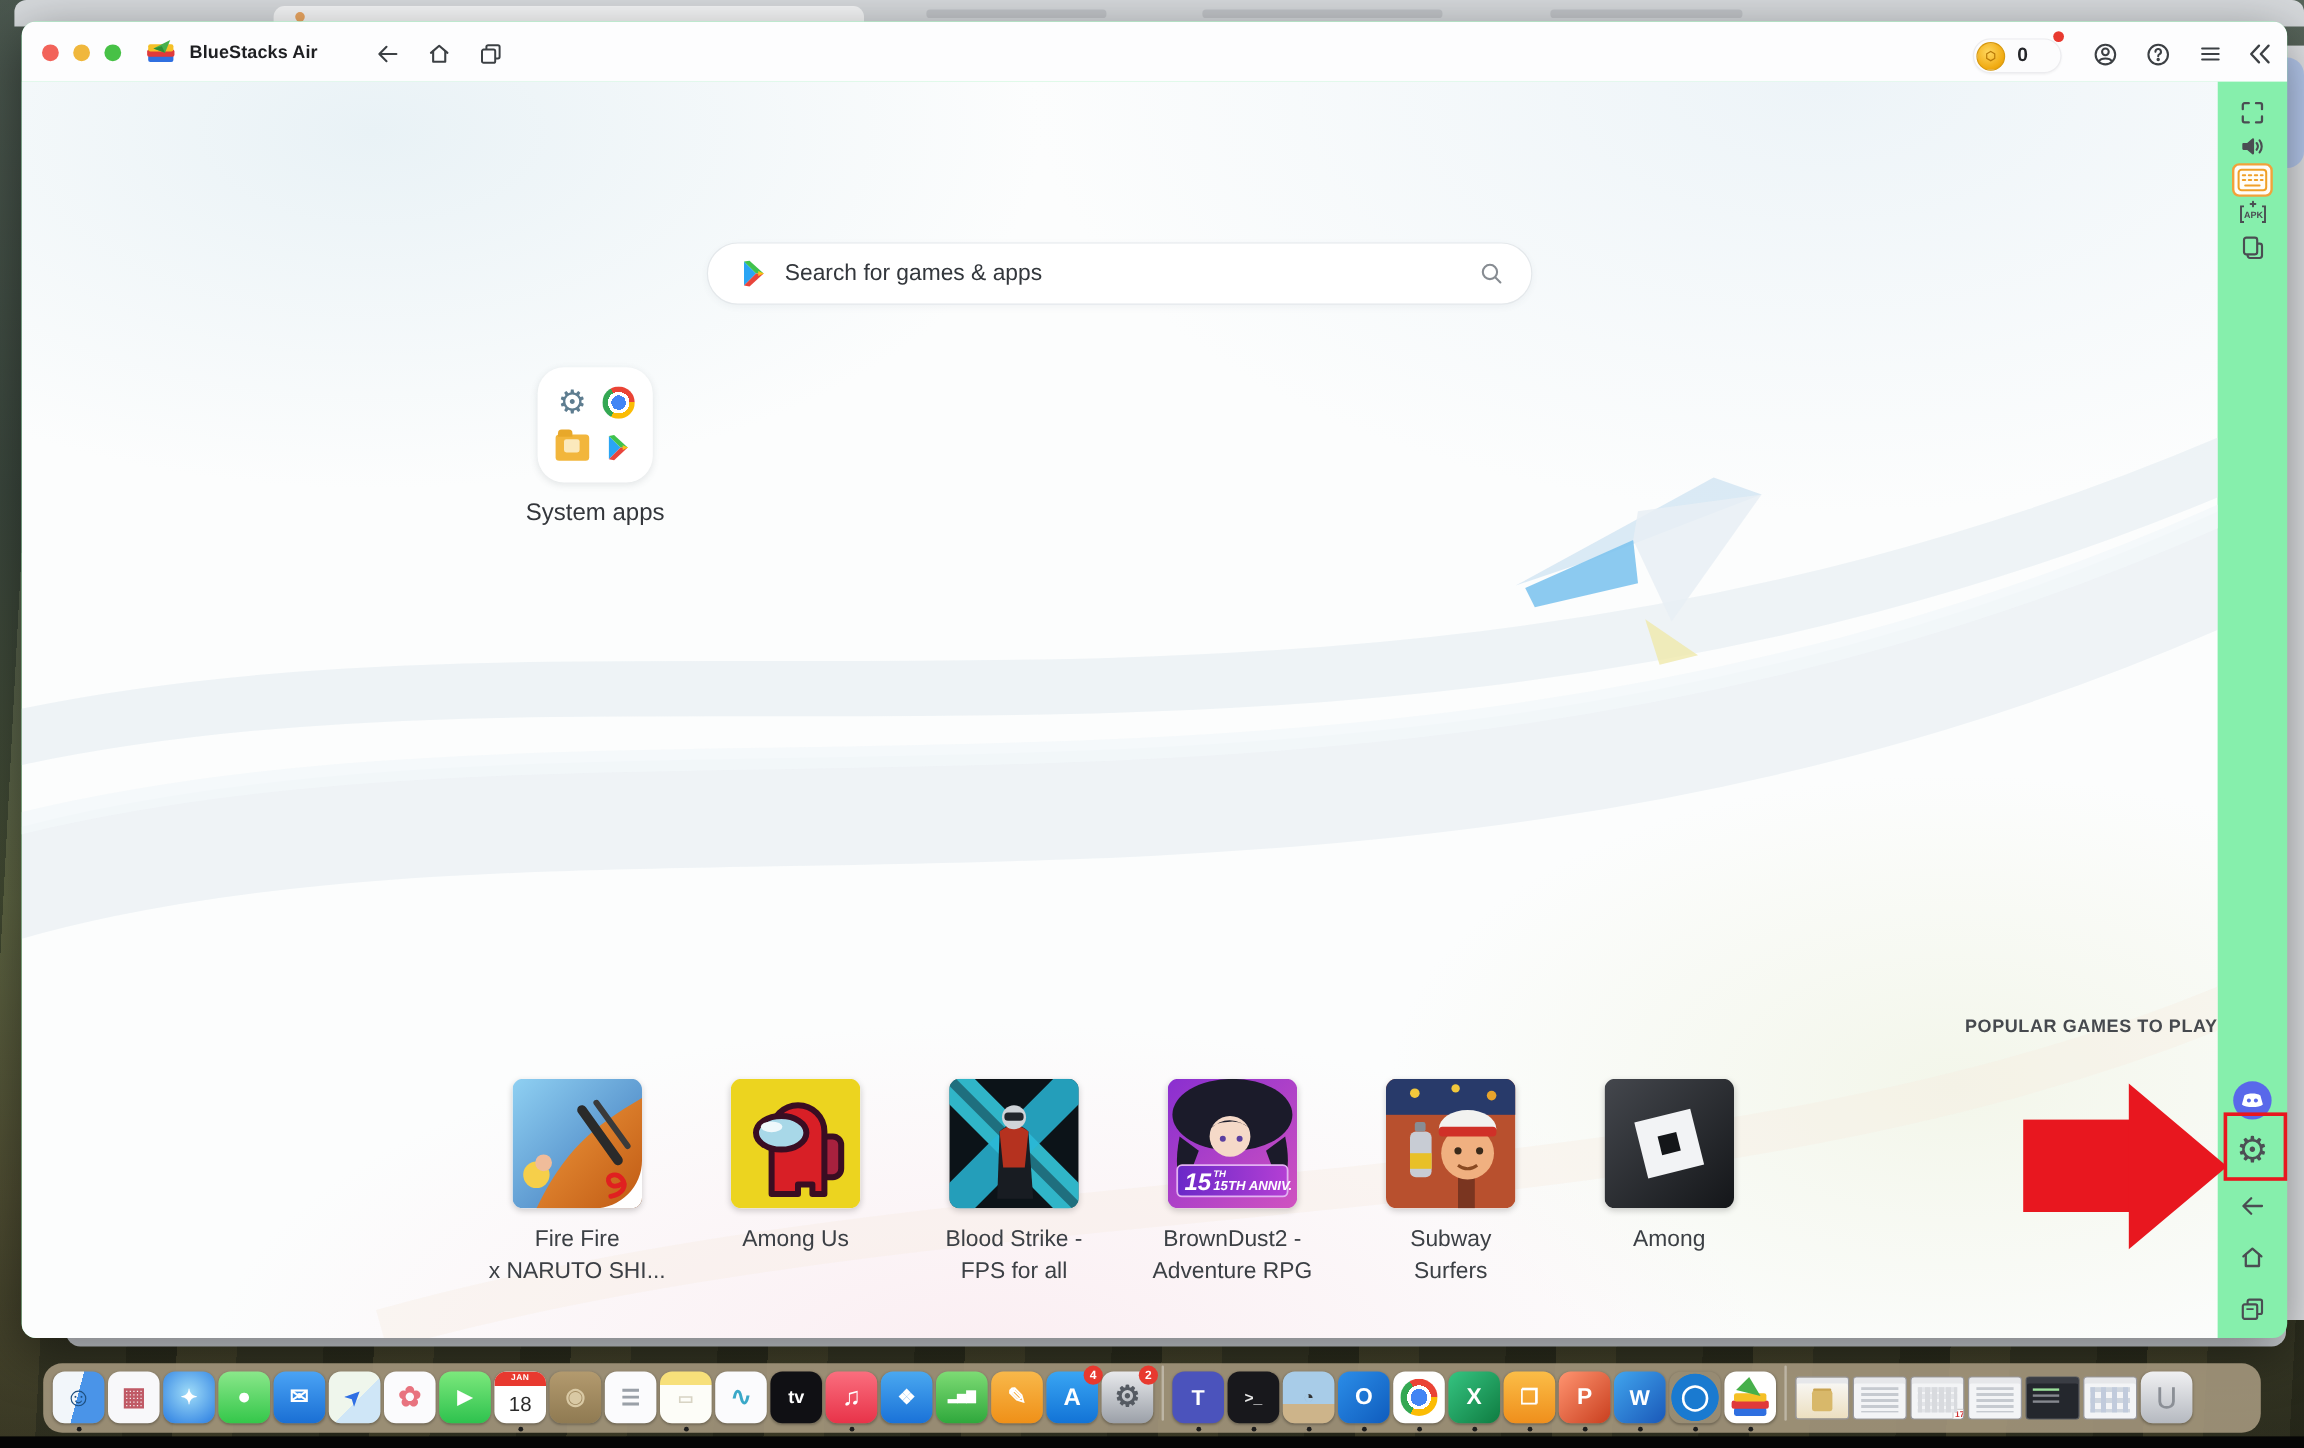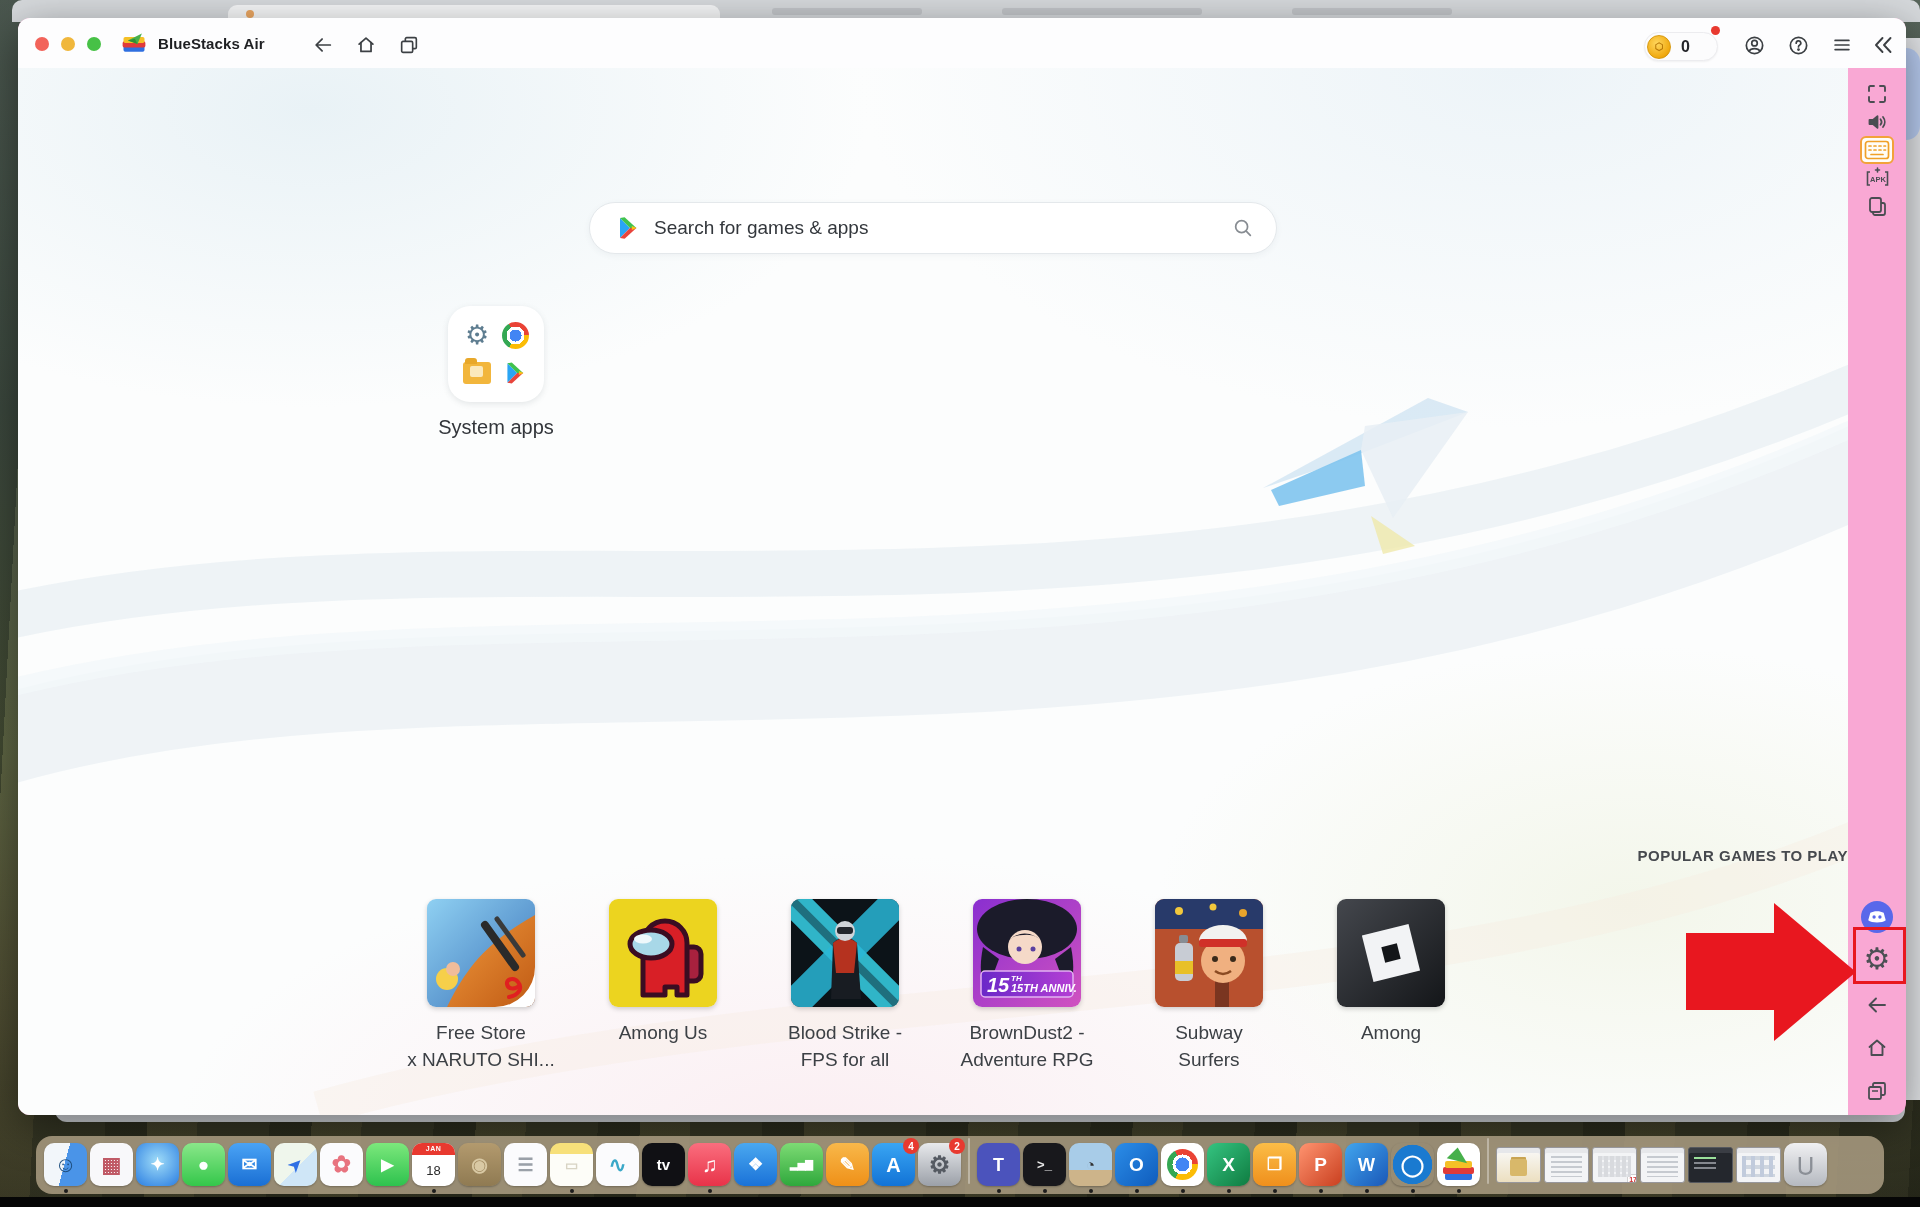--- a/index.html
+++ b/index.html
@@ -14,21 +14,21 @@
   .bg-browser{position:absolute;left:12px;top:0;right:0;height:22px;background:#d6d9dc;border-radius:10px 10px 0 0;}
   .bg-tab{position:absolute;left:216px;top:5px;width:492px;height:17px;background:#f6f7f8;border-radius:9px 9px 0 0;}
   .bg-tab-dot{position:absolute;left:18px;top:5px;width:8px;height:8px;border-radius:50%;background:#e8923c;opacity:.8;}
   .bg-blur{position:absolute;top:8px;height:7px;border-radius:3px;background:#b7babe;opacity:.65;}
   
   .behind-bottom{position:absolute;left:55px;top:1086px;width:1850px;height:36px;background:linear-gradient(180deg,#eceef0,#ced2d7);border-radius:0 0 12px 12px;z-index:1;}
   .behind-mini{position:absolute;top:7px;height:9px;border-radius:2px;background:#9aa0a6;opacity:.55;}
   .right-edge{position:absolute;left:1904px;top:38px;width:16px;height:1062px;background:#e3e5e8;z-index:1;}
   .blue-blob{position:absolute;left:1892px;top:48px;width:28px;height:92px;border-radius:14px;background:#b9cdf2;z-index:1;}
   
-  .bs-window{position:absolute;left:18px;top:18px;width:1888px;height:1097px;background:#f9a8d4;border-radius:12px;box-shadow:0 12px 44px rgba(0,0,0,.45);z-index:2;overflow:hidden;}
+  .bs-window{position:absolute;left:18px;top:18px;width:1888px;height:1097px;background:#86efac;border-radius:12px;box-shadow:0 12px 44px rgba(0,0,0,.45);z-index:2;overflow:hidden;}
   
   .titlebar{position:absolute;left:0;top:0;right:0;height:50px;background:#fdfdfe;}
   .tl{position:absolute;top:19px;width:14px;height:14px;border-radius:50%;}
   .tl.r{left:17px;background:#f2635a;} .tl.y{left:43px;background:#f0b73c;} .tl.g{left:69px;background:#47c146;}
   .bs-logo{position:absolute;left:102px;top:11px;width:28px;height:28px;}
   .win-title{position:absolute;left:140px;top:17px;font-size:15px;font-weight:700;color:#1e1f22;letter-spacing:.1px;}
   .tb-btn{position:absolute;top:14px;width:26px;height:26px;display:flex;align-items:center;justify-content:center;color:#3c4044;}
   .tb-btn svg{display:block;}
   .coin-pill{position:absolute;left:1626px;top:14px;width:74px;height:29px;background:#fcfcfd;border:1px solid #ececef;border-radius:15px;box-shadow:0 1px 2px rgba(0,0,0,.05);display:flex;align-items:center;}
   .coin{width:24px;height:24px;margin-left:2px;border-radius:50%;background:radial-gradient(circle at 40% 35%,#ffd75e,#f0a90f 70%,#cf8b07);border:1px solid #d89a10;display:flex;align-items:center;justify-content:center;color:#b87908;font-size:10px;font-weight:700;}
@@ -84,21 +84,21 @@
   
   .dock{position:absolute;left:36px;bottom:13px;width:1848px;height:58px;background:rgba(167,154,128,.88);border-radius:16px;display:flex;align-items:flex-end;gap:3px;padding:0 8px 8px 8px;z-index:10;}
   .dock-item{position:relative;flex:0 0 auto;}
   .dock-ic{width:43px;height:43px;border-radius:10px;display:flex;align-items:center;justify-content:center;box-shadow:0 1px 2px rgba(0,0,0,.25);}
   .dock-ic span{font-weight:700;line-height:1;display:block;}
   .dock-div{width:2px;height:46px;background:rgba(255,255,255,.35);margin:0 4px 2px 4px;border-radius:1px;flex:0 0 auto;}
   .run-dot{position:absolute;left:50%;bottom:-7px;transform:translateX(-50%);width:4px;height:4px;border-radius:50%;background:#1c1c1c;}
   .dock-badge{position:absolute;right:-4px;top:-5px;min-width:16px;height:16px;border-radius:8px;background:#e8392f;color:#fff;font-size:10px;font-weight:700;display:flex;align-items:center;justify-content:center;padding:0 3px;}
   .cal{background:#fff;flex-direction:column;overflow:hidden;}
   .cal-m{width:100%;height:12px;background:#e8392f;color:#fff;font-size:7px;font-weight:700;text-align:center;line-height:12px;letter-spacing:.5px;}
-  .cal-d{flex:1;display:flex;align-items:center;justify-content:center;font-size:13px;font-weight:400;color:#2a2a2a;width:100%;}
+  .cal-d{flex:1;display:flex;align-items:center;justify-content:center;font-size:17px;font-weight:400;color:#2a2a2a;width:100%;}
   .chrome-ic{background:#fff;}
   .chrome-ic::before{content:"";width:31px;height:31px;border-radius:50%;background:radial-gradient(circle,#4285f4 0 7px,#fff 7px 10px,rgba(0,0,0,0) 10px),conic-gradient(from -30deg,#ea4335 0 33%,#fbbc05 0 66%,#34a853 0 100%);}
   .bs-ic{background:#fff;position:relative;}
   .bs-ic i{position:absolute;border-radius:2px;}
   .bs-ic .b1{left:8px;bottom:6px;width:27px;height:7px;background:#2f6fe0;}
   .bs-ic .b2{left:6px;bottom:12px;width:31px;height:7px;background:#e03a3a;}
   .bs-ic .b3{left:8px;bottom:18px;width:27px;height:7px;background:#f5c026;}
   .bs-ic b{position:absolute;left:11px;top:5px;width:0;height:0;border-bottom:13px solid #47b04b;border-left:8px solid rgba(0,0,0,0);border-right:13px solid rgba(0,0,0,0);transform:rotate(14deg);}
   .dock-win{width:45px;height:36px;border:1px solid #97979c;border-radius:3px;background:#f3f4f6;position:relative;margin-bottom:3px;box-shadow:inset 0 5px 0 #e6e7ea;}
   .dock-win.pkg{background:linear-gradient(180deg,#fafafa,#ecdfc0);}
@@ -261,21 +261,21 @@
             <path d="M20 108 C 42 62 66 40 108 16 L108 108 Z" fill="url(#fforg)"></path>
             <path d="M58 26 L88 68" stroke="#2a2a2a" stroke-width="8" stroke-linecap="round"></path>
             <path d="M70 20 L96 56" stroke="#3a3a3a" stroke-width="5" stroke-linecap="round"></path>
             <circle cx="20" cy="80" r="11" fill="#f6cf4a"></circle>
             <circle cx="26" cy="70" r="7" fill="#f0bc9a"></circle>
             <path d="M108 108 H68 A40 40 0 0 0 108 68 Z" fill="#ffffff"></path>
             <path d="M82 98 c10 -2 14 -9 9 -15 c-4 -5 -12 -3 -11 2 c1 5 7 6 12 2" stroke="#e02020" stroke-width="4" fill="none" stroke-linecap="round"></path>
           </svg>
         </div>
         <div class="game-label">
-          <div>Free Store</div>
+          <div>Fire Fire</div>
           <div>x NARUTO SHI...</div>
         </div>
       </div>
 
       <div class="game-cell">
         <div class="game-tile">
           <svg viewBox="0 0 108 108" width="108" height="108">
             <rect width="108" height="108" fill="#ecd41f"></rect>
             <rect x="74" y="48" width="18" height="34" rx="7" fill="#a8213e" stroke="#3a0d22" stroke-width="5"></rect>
             <path d="M34 96 V44 a22 22 0 0 1 44 0 V96 l-10 0 v-8 h-12 v8 Z" fill="#d81f26" stroke="#3a0d22" stroke-width="5" stroke-linejoin="round"></path>

